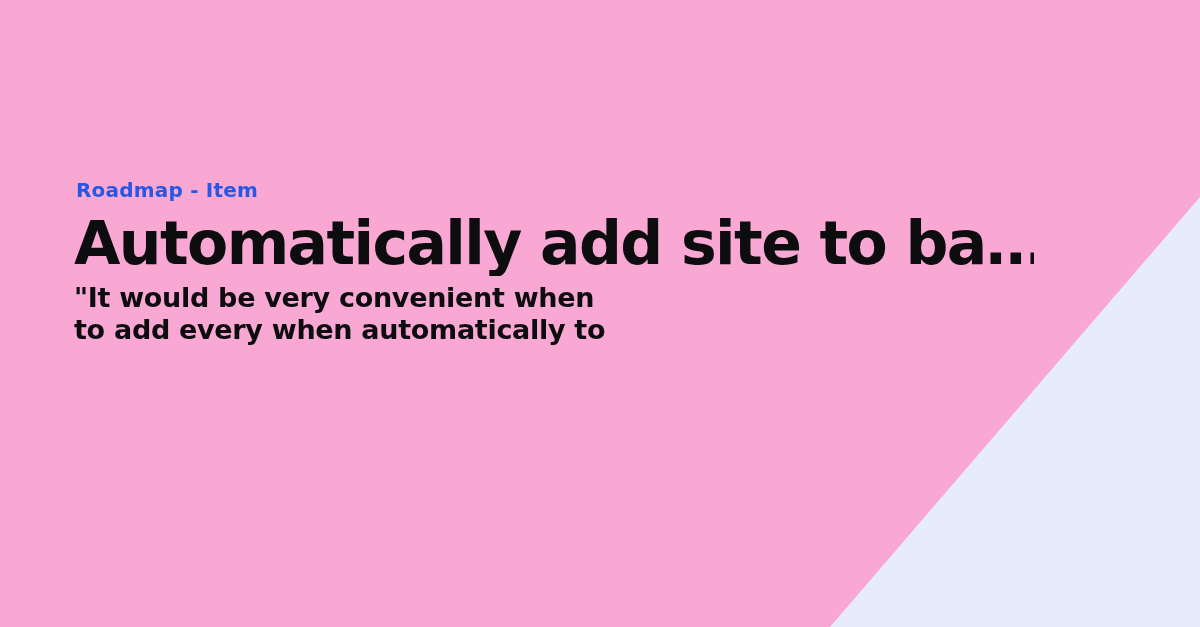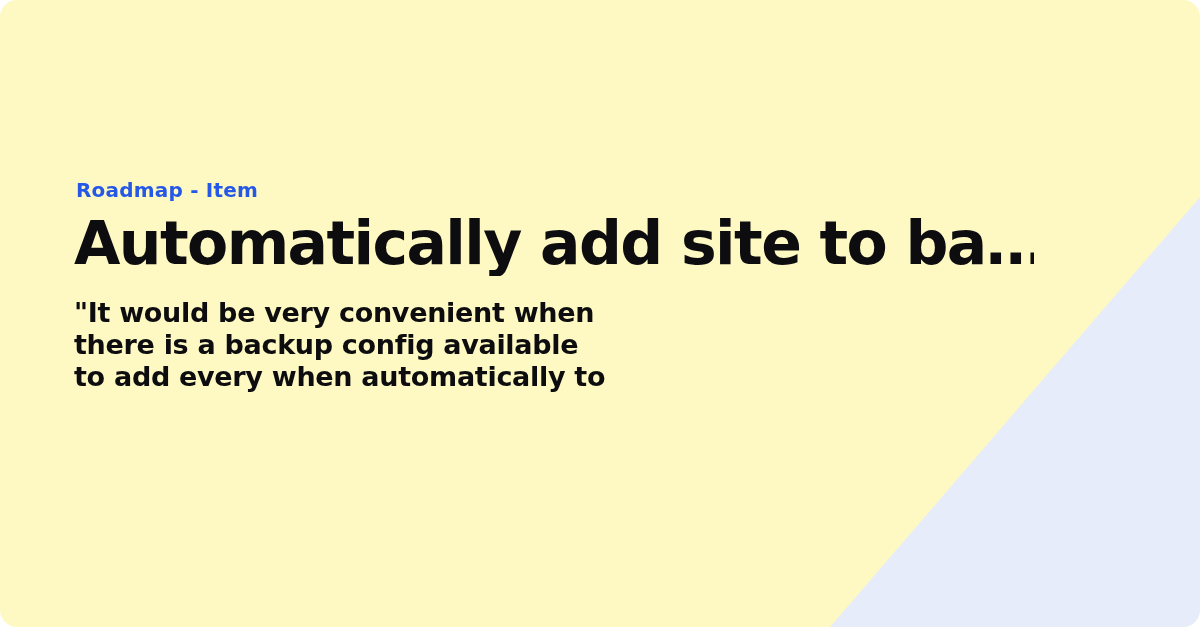--- a/index.html
+++ b/index.html
@@ -11,23 +11,22 @@
     height: 627px;
     background: #ffffff;
     font-family: "DejaVu Sans", sans-serif;
     overflow: hidden;
   }
 
   .share-card {
     position: relative;
     width: 1200px;
     height: 627px;
-    background: #fef9c3;
+    background: #f9a8d4;
     overflow: hidden;
-    border-radius: 17px;
   }
 
   
   .corner-triangle {
     position: absolute;
     right: 0;
     bottom: 0;
     width: 1200px;
     height: 627px;
     pointer-events: none;
@@ -50,21 +49,21 @@
     line-height: 1.2;
     white-space: nowrap;
   }
 
   .headline {
     font-family: "DejaVu Sans", sans-serif;
     font-size: 60px;
     font-weight: bold;
     letter-spacing: -1.6px;
     color: #0d0d0f;
-    margin: 0 0 21px 0;
+    margin: 0 0 6px 0;
     line-height: 1.06;
     white-space: nowrap;
     overflow: hidden;
   }
 
   .quote {
     font-family: "DejaVu Sans", sans-serif;
     font-size: 27px;
     font-weight: bold;
     color: #0d0d0f;
@@ -88,18 +87,17 @@
   </svg>
 
   <div class="content">
 
     <p class="eyebrow">Roadmap - Item</p>
 
     <h1 class="headline">Automatically add site to ba…</h1>
 
     <blockquote class="quote">
       <span class="quote-line">"It would be very convenient when</span>
-      <span class="quote-line">there is a backup config available</span>
       <span class="quote-line">to add every when automatically to</span>
     </blockquote>
 
   </div>
 </div>
 
 </body></html>

